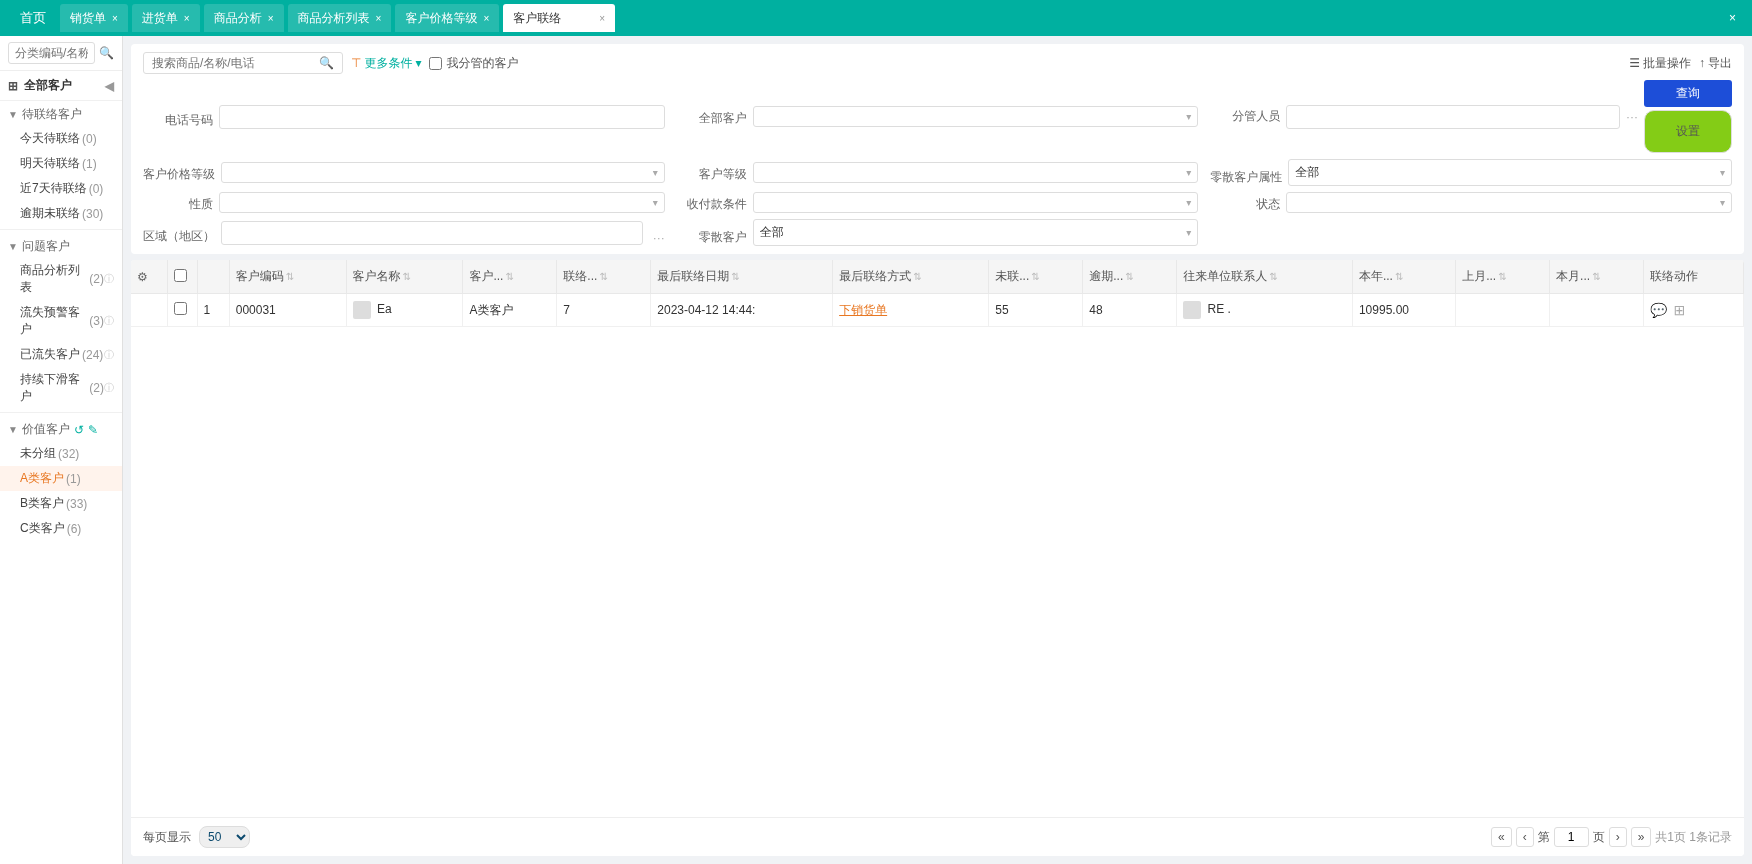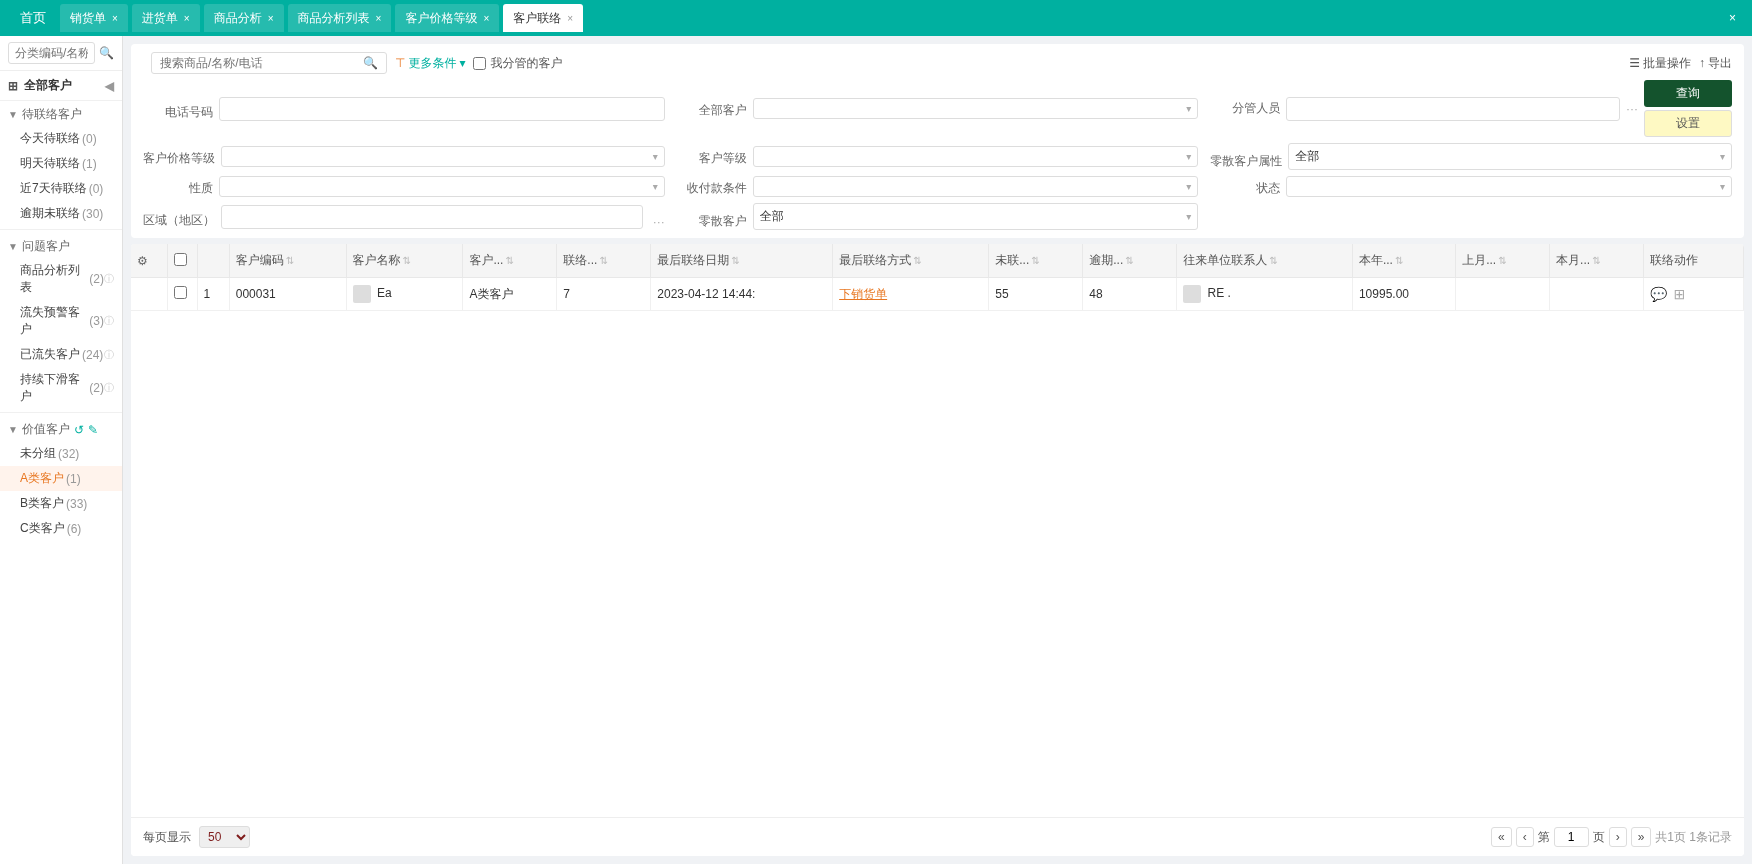--- a/index.html
+++ b/index.html
@@ -2,21 +2,21 @@
 <html><head>
   <meta charset="utf-8">
   <style>
     * { box-sizing: border-box; margin: 0; padding: 0; font-family: 'Microsoft YaHei', Arial, sans-serif; font-size: 12px; }
     body { background: #f0f0f0; width: 1752px; min-height: 864px; overflow-x: hidden; }
 
     
     .top-nav { display: flex; align-items: center; background: #00b0a0; height: 36px; padding: 0 8px; }
     .nav-home { color: white; padding: 0 12px; font-size: 13px; cursor: pointer; white-space: nowrap; }
     .nav-tab { display: flex; align-items: center; background: rgba(255,255,255,0.15); color: white; padding: 0 10px; height: 28px; margin: 0 2px; border-radius: 3px 3px 0 0; cursor: pointer; font-size: 12px; white-space: nowrap; }
-    .nav-tab.active { background: white; color: #333; }
+    .nav-tab.active { background: white; color: #333; gap: 32px; }
     .nav-tab .close-icon { margin-left: 6px; font-size: 10px; color: inherit; }
     .nav-tab.active .close-icon { color: #999; }
     .top-nav-right { margin-left: auto; color: white; font-size: 12px; padding-right: 8px; cursor: pointer; }
 
     
     .main-container { display: flex; height: calc(864px - 36px); background: #f0f2f5; }
 
     
     .sidebar { width: 123px; background: white; border-right: 1px solid #e0e0e0; overflow-y: auto; flex-shrink: 0; }
     .sidebar-search { padding: 6px 8px; display: flex; align-items: center; border-bottom: 1px solid #eee; }
@@ -36,53 +36,53 @@
     .sidebar-item .info-icon { margin-left: auto; color: #ccc; font-size: 10px; }
 
     .sidebar-divider { height: 1px; background: #f0f0f0; margin: 3px 0; }
 
     
     .content-area { flex: 1; display: flex; flex-direction: column; overflow: hidden; background: #f0f2f5; padding: 8px; }
 
     
     .filter-bar { background: white; border-radius: 4px; padding: 8px 12px; margin-bottom: 6px; }
     .filter-row1 { display: flex; align-items: center; gap: 8px; margin-bottom: 6px; }
-    .search-input-wrap { display: flex; align-items: center; border: 1px solid #ddd; border-radius: 3px; padding: 3px 8px; width: 236px; margin-left: 8px; }
+    .search-input-wrap { display: flex; align-items: center; border: 1px solid #ddd; border-radius: 3px; padding: 3px 8px; width: 200px; }
     .search-input-wrap input { border: none; outline: none; font-size: 12px; color: #999; width: 100%; }
     .search-input-wrap .search-icon { color: #00b0a0; margin-left: 4px; cursor: pointer; }
     .more-filter-btn { display: flex; align-items: center; color: #00b0a0; cursor: pointer; font-size: 12px; gap: 3px; }
     .my-customer-check { display: flex; align-items: center; gap: 4px; color: #555; cursor: pointer; }
     .my-customer-check input { cursor: pointer; }
     .filter-right-btns { margin-left: auto; display: flex; gap: 8px; align-items: center; }
     .batch-btn { display: flex; align-items: center; gap: 3px; color: #555; cursor: pointer; font-size: 12px; }
     .export-btn { display: flex; align-items: center; gap: 3px; color: #555; cursor: pointer; font-size: 12px; }
     .filter-item { display: flex; align-items: flex-end; gap: 6px; }
     .filter-label { color: #666; white-space: nowrap; min-width: 70px; text-align: right; font-size: 12px; }
     .filter-select { flex: 1; border: 1px solid #ddd; border-radius: 3px; padding: 4px 6px; font-size: 12px; display: flex; align-items: center; justify-content: space-between; cursor: pointer; color: #333; background: white; }
     .filter-select .arrow { color: #aaa; font-size: 10px; }
     .filter-input { flex: 1; border: 1px solid #ddd; border-radius: 3px; padding: 4px 6px; font-size: 12px; outline: none; }
-    .query-btn { background: #14532d; color: white; border: none; border-radius: 3px; padding: 5px 32px; font-size: 12px; cursor: pointer; }
-    .settings-btn { background: #fef9c3; color: #555; border: 1px solid #ddd; border-radius: 3px; padding: 4px 14px; font-size: 12px; cursor: pointer; }
+    .query-btn { background: #1d4ed8; color: white; border: none; border-radius: 3px; padding: 5px 32px; font-size: 12px; cursor: pointer; }
+    .settings-btn { background: #84cc16; color: #555; border: 1px solid #ddd; border-radius: 10px; padding: 12px 14px; font-size: 12px; cursor: pointer; }
 
     
     .table-area { background: white; border-radius: 4px; flex: 1; overflow: hidden; display: flex; flex-direction: column; }
     .table-container { flex: 1; overflow: auto; }
     table { width: 100%; border-collapse: collapse; font-size: 12px; }
     thead tr { background: #f5f5f5; border-bottom: 1px solid #e8e8e8; }
     thead th { padding: 8px 6px; text-align: left; color: #555; font-weight: normal; border-right: 1px solid #e8e8e8; white-space: nowrap; position: sticky; top: 0; background: #f5f5f5; z-index: 1; }
     thead th .col-header { display: flex; align-items: center; gap: 2px; }
     thead th .sort-icon { color: #bbb; font-size: 10px; }
     tbody tr { border-bottom: 1px solid #f0f0f0; }
     tbody td { padding: 7px 6px; color: #333; border-right: 1px solid #f0f0f0; }
     .td-link { color: #e87722; text-decoration: underline; cursor: pointer; }
     .td-actions { display: flex; gap: 6px; align-items: center; }
     .td-action-icon { color: #aaa; cursor: pointer; font-size: 14px; }
 
     .table-footer { display: flex; align-items: center; padding: 8px 12px; border-top: 1px solid #eee; background: white; color: #555; gap: 8px; }
-    .page-size-select { border: 1px solid #ddd; border-radius: 3px; padding: 2px 4px; font-size: 12px; color: #7f1d1d; }
+    .page-size-select { border: 1px solid #ddd; border-radius: 8px; padding: 2px 4px; font-size: 12px; color: #0c4a6e; }
     .page-nav { display: flex; align-items: center; gap: 4px; margin-left: auto; }
     .page-btn { border: 1px solid #ddd; border-radius: 3px; padding: 2px 6px; background: white; cursor: pointer; color: #555; font-size: 12px; }
     .page-btn:disabled { color: #ccc; cursor: default; }
     .page-input { border: 1px solid #ddd; border-radius: 3px; padding: 2px 4px; width: 35px; text-align: center; font-size: 12px; outline: none; }
     .total-text { color: #999; font-size: 12px; }
 
     
     ::-webkit-scrollbar { width: 6px; height: 6px; }
     ::-webkit-scrollbar-track { background: #f1f1f1; }
     ::-webkit-scrollbar-thumb { background: #ccc; border-radius: 3px; }

